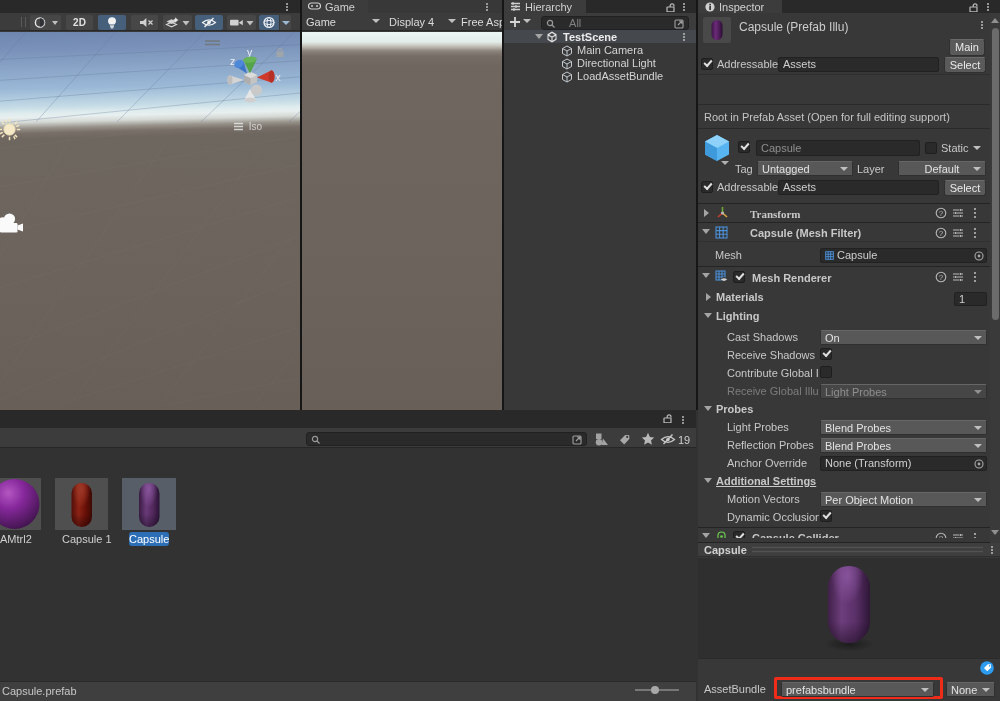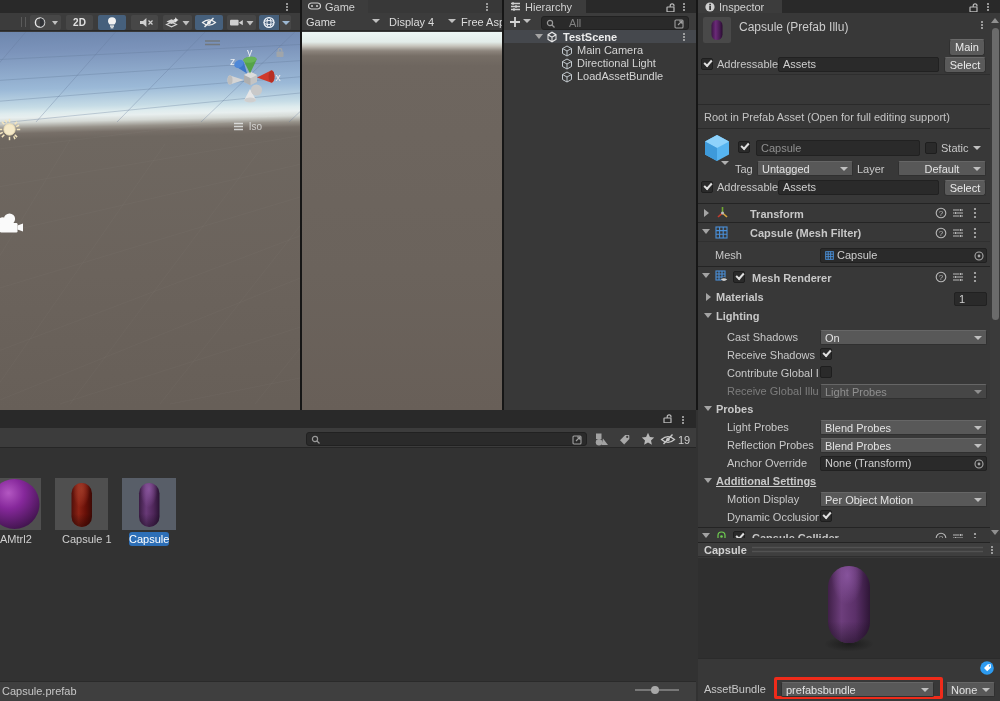--- a/index.html
+++ b/index.html
@@ -475,21 +475,21 @@
 
   <div class="hline" style="top:203px;"></div>
 
   <div class="fold closed" style="left:6px; top:209px;"></div>
   <svg class="abs" style="left:18px; top:206px;" width="13" height="13" viewBox="0 0 13 13">
       <path d="M6.5 1 v6" stroke="#71a832" stroke-width="1.6"></path>
       <path d="M6.5 7 L2 11" stroke="#c33c2e" stroke-width="1.6"></path>
       <path d="M6.5 7 L11 11" stroke="#d7a53c" stroke-width="1.6"></path>
       <circle cx="6.5" cy="7" r="1.5" fill="#bbb"></circle>
     </svg>
-  <div class="lbl bold" style="left:52px; top:208px;">Transform</div>
+  <div class="lbl bold" style="left:52px; top:208px;font-family:Liberation Serif, serif;">Transform</div>
   <svg class="hicons" style="left:237px; top:207px;" width="48" height="12" viewBox="0 0 48 12">
       <g fill="none" stroke="#b8b8b8" stroke-width="1.1">
         <circle cx="6" cy="6" r="4.8"></circle>
       </g>
       <text x="6" y="9" text-anchor="middle" font-size="8" fill="#b8b8b8" font-family="Liberation Sans">?</text>
       <g stroke="#b8b8b8" stroke-width="1.2">
         <path d="M18 3 h10 M18 6 h10 M18 9 h10"></path>
       </g>
       <g fill="#3c3c3c">
         <rect x="24.2" y="1.6" width="2.6" height="2.8"></rect>
@@ -612,21 +612,21 @@
   <div class="lbl" style="left:29px; top:439px;">Reflection Probes</div>
   <div class="dd" style="left:122px; top:438px; width:167px; height:15px;">Blend Probes<span class="arr"></span></div>
   <div class="lbl" style="left:29px; top:457px;">Anchor Override</div>
   <div class="fieldbox" style="left:122px; top:456px; width:167px; height:15px;">None (Transform)<svg class="abs" style="right:2px; top:2px;" width="10" height="10" viewBox="0 0 10 10">
         <circle cx="5" cy="5" r="4" fill="none" stroke="#a8a8a8" stroke-width="1.1"></circle>
         <circle cx="5" cy="5" r="1.4" fill="#a8a8a8"></circle>
       </svg></div>
 
   <div class="fold open" style="left:6px; top:478px;"></div>
   <div class="lbl bold" style="left:18px; top:475px;text-decoration:underline;">Additional Settings</div>
-  <div class="lbl" style="left:29px; top:493px;">Motion Display</div>
+  <div class="lbl" style="left:29px; top:493px;">Motion Vectors</div>
   <div class="dd" style="left:122px; top:492px; width:167px; height:15px;">Per Object Motion<span class="arr"></span></div>
   <div class="lbl" style="left:29px; top:511px; width:92px; overflow:hidden;">Dynamic Occlusion</div>
   <div class="cb ck" style="left:122px; top:510px;"></div>
 
   <div class="abs" style="left:0; top:527px; width:302px; height:11px; overflow:hidden;">
     <div class="hline" style="top:0;"></div>
     <div class="fold open" style="left:4px; top:6px;"></div>
     <svg class="abs" style="left:17px; top:3px;" width="13" height="13" viewBox="0 0 13 13">
         <g fill="none" stroke="#6fce51" stroke-width="1.2">
           <rect x="3" y="2" width="7" height="9" rx="3.5"></rect>

